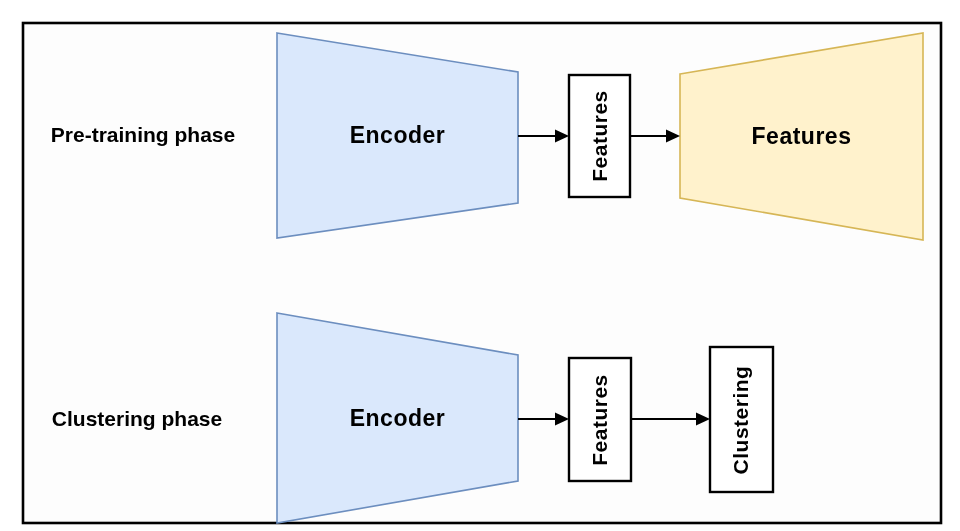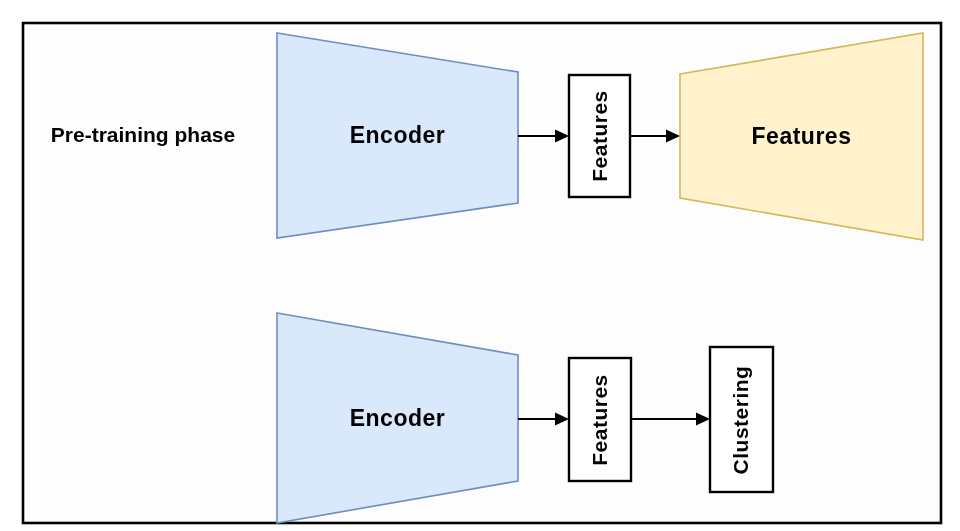--- a/index.html
+++ b/index.html
@@ -83,20 +83,21 @@
   <div class="txt phase-label" style="left:15px; top:121px; width:256px; height:28px;">Pre-training phase</div>
 
   <div class="txt shape-label" style="left:277px; top:33px; width:241px; height:205px;">Encoder</div>
 
   <div class="txt vbox" style="left:569px; top:75px; width:61px; height:122px;">
     <span>Features</span>
   </div>
 
   <div class="txt shape-label" style="left:680px; top:33px; width:243px; height:207px;">Features</div>
 
+  <div class="txt phase-label" style="left:9px; top:405px; width:256px; height:28px;">Clustering phase</div>
 
   <div class="txt shape-label" style="left:277px; top:313px; width:241px; height:210px;">Encoder</div>
 
   <div class="txt vbox" style="left:569px; top:358px; width:62px; height:123px;">
     <span>Features</span>
   </div>
 
   <div class="txt vbox" style="left:710px; top:347px; width:63px; height:145px;">
     <span>Clustering</span>
   </div>

